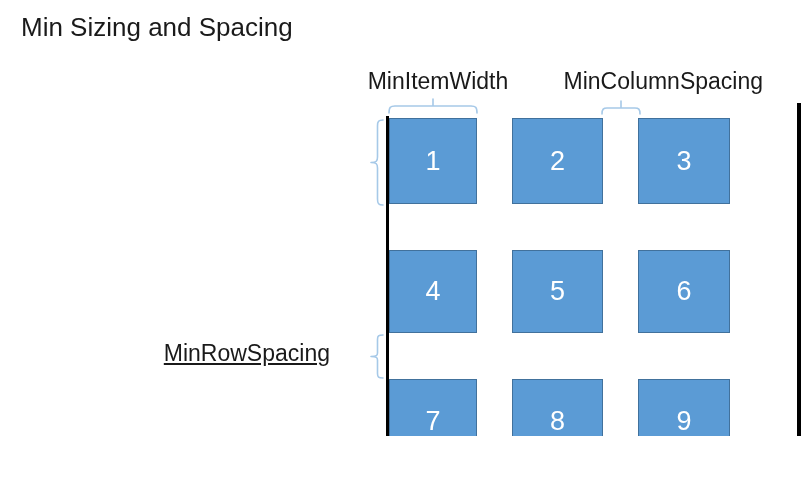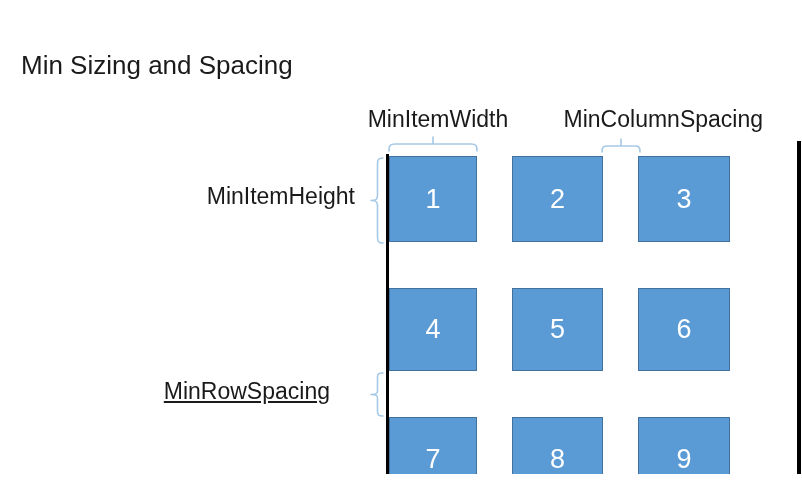--- a/index.html
+++ b/index.html
@@ -7,21 +7,20 @@
     padding: 0;
     background: #ffffff;
     font-family: "Liberation Sans", sans-serif;
   }
   .canvas {
     position: relative;
     width: 802px;
     height: 436px;
     background: var(--bg, #ffffff);
     overflow: hidden;
-    margin-top: 38px;
   }
   .title {
     position: absolute;
     left: 21px;
     top: 12px;
     margin: 0;
     font-size: 26px;
     font-weight: 400;
     color: var(--text, #1a1a1a);
     white-space: nowrap;
@@ -84,21 +83,20 @@
 </style>
 </head>
 <body>
 
 <div class="canvas">
 
   <h1 class="title">Min Sizing and Spacing</h1>
 
   <div class="label lbl-miw">MinItemWidth</div>
   <div class="label lbl-mcs">MinColumnSpacing</div>
-  <div class="label lbl-mih">MinItemHeight</div>
   <div class="label lbl-mrs">MinRowSpacing</div>
 
   <svg class="brace brace-miw" viewBox="0 0 90 16" aria-hidden="true">
     <path d="M1 15 C1 9 2.5 8 7 8 L83 8 C87.5 8 89 9 89 15 M45 8 L45 1"></path>
   </svg>
   <svg class="brace brace-mcs" viewBox="0 0 40 15" aria-hidden="true">
     <path d="M1 14 C1 9 2.5 8 6 8 L34 8 C37.5 8 39 9 39 14 M20 8 L20 1"></path>
   </svg>
   <svg class="brace brace-mih" viewBox="0 0 14 87" aria-hidden="true">
     <path d="M13 1 C8.5 1 7.5 2.5 7.5 7 L7.5 38 C7.5 42 6.5 43.5 1 43.5 C6.5 43.5 7.5 45 7.5 49 L7.5 80 C7.5 84.5 8.5 86 13 86"></path>

